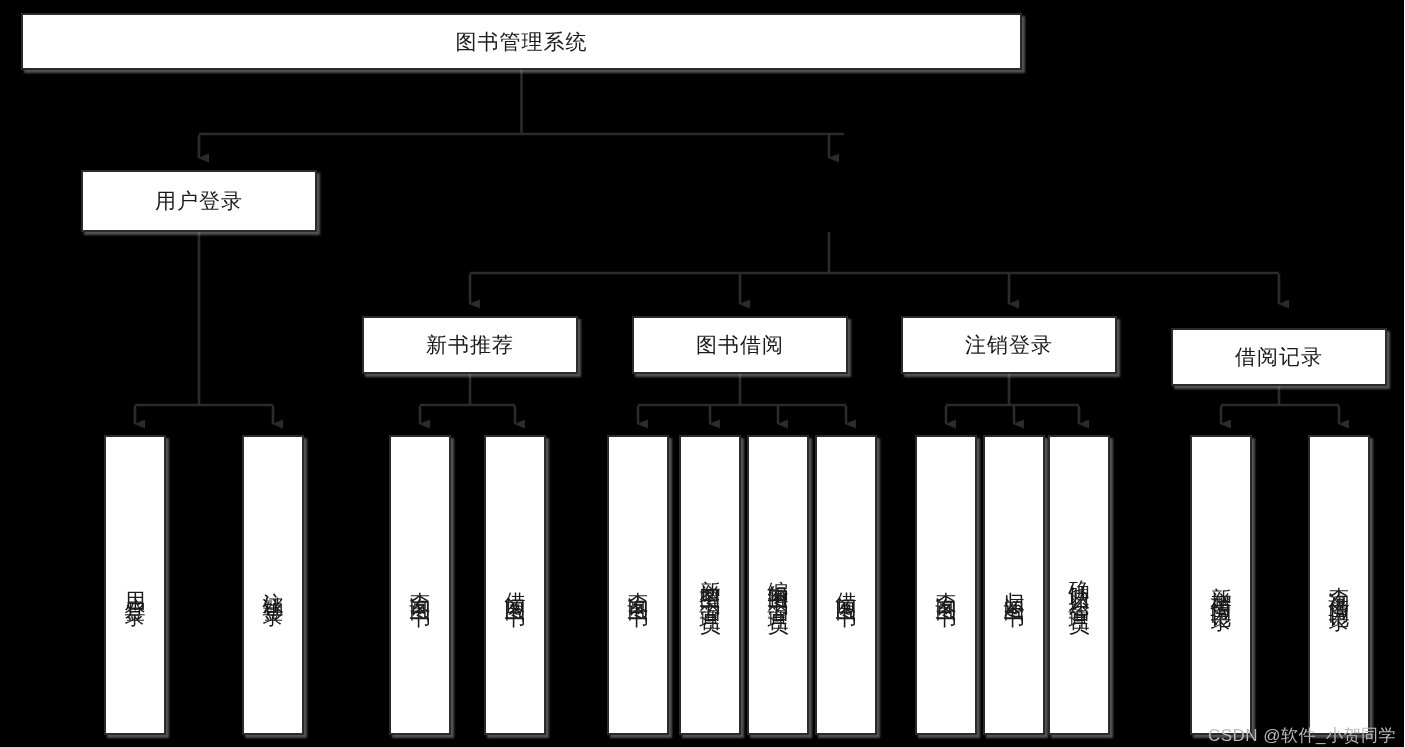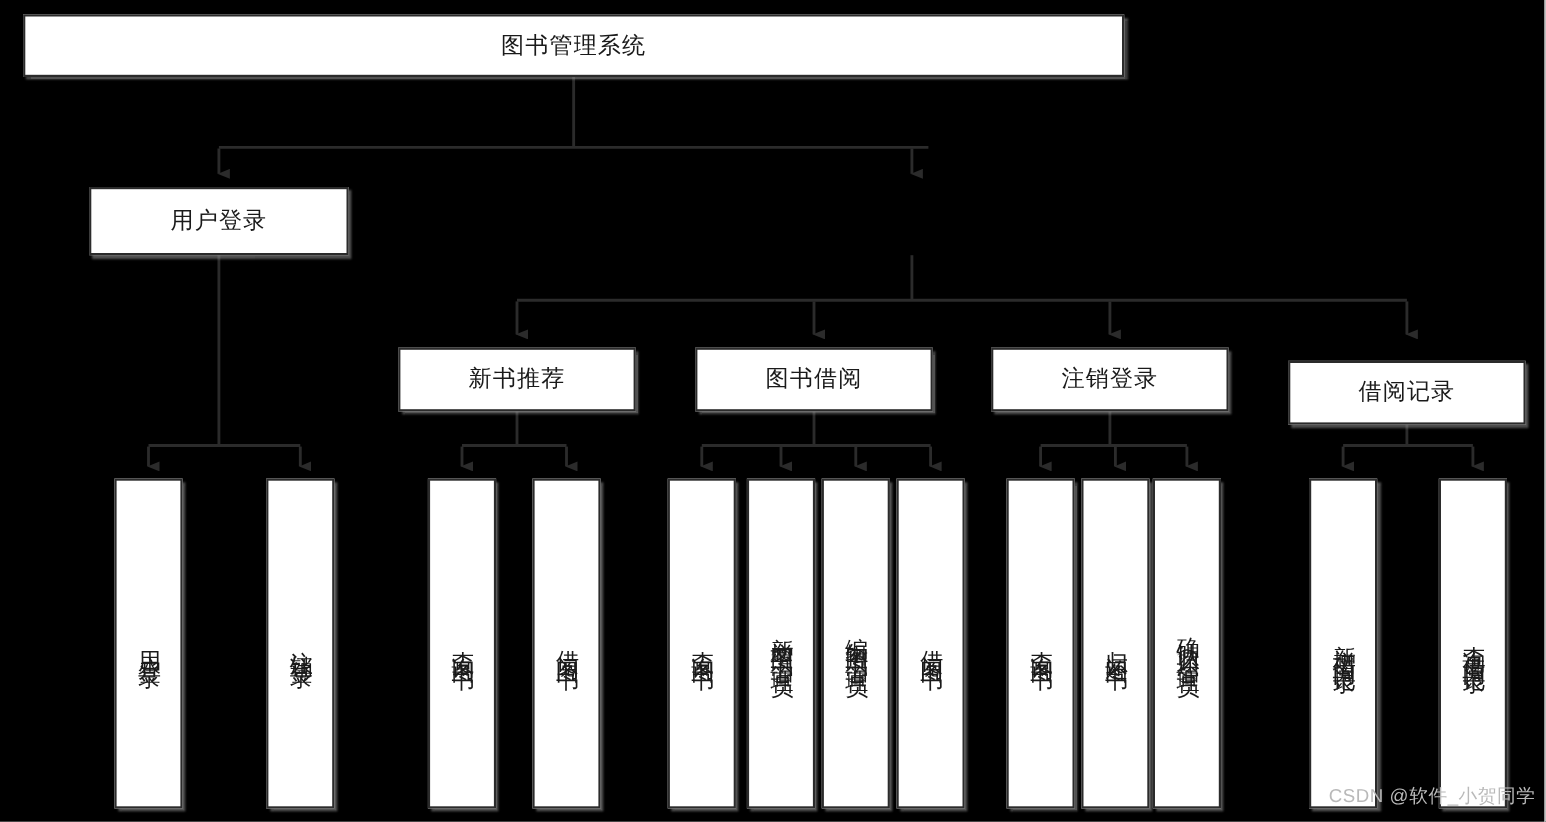--- a/index.html
+++ b/index.html
@@ -60,21 +60,21 @@
     text-orientation: upright;
     font-size: 21px;
     letter-spacing: 5px;
     line-height: 1.05;
     white-space: nowrap;
     color: #1a1a1a;
   }
   .watermark {
     position: absolute;
     right: 8px;
-    bottom: 12px;
+    bottom: 0;
     font-size: 17px;
     color: #b9b9b9;
     white-space: nowrap;
     letter-spacing: 0.5px;
   }
 </style>
 </head>
 <body>
 
 <div id="diagram-root">

